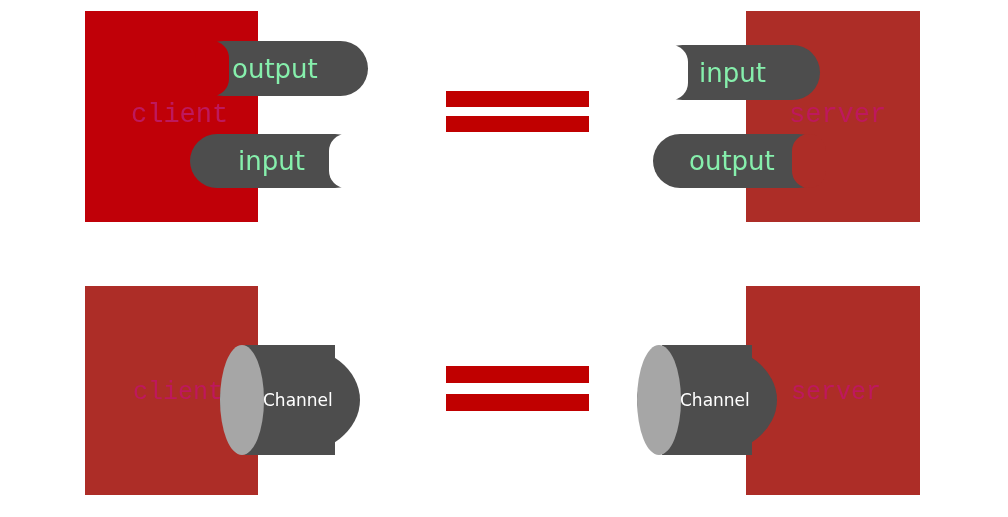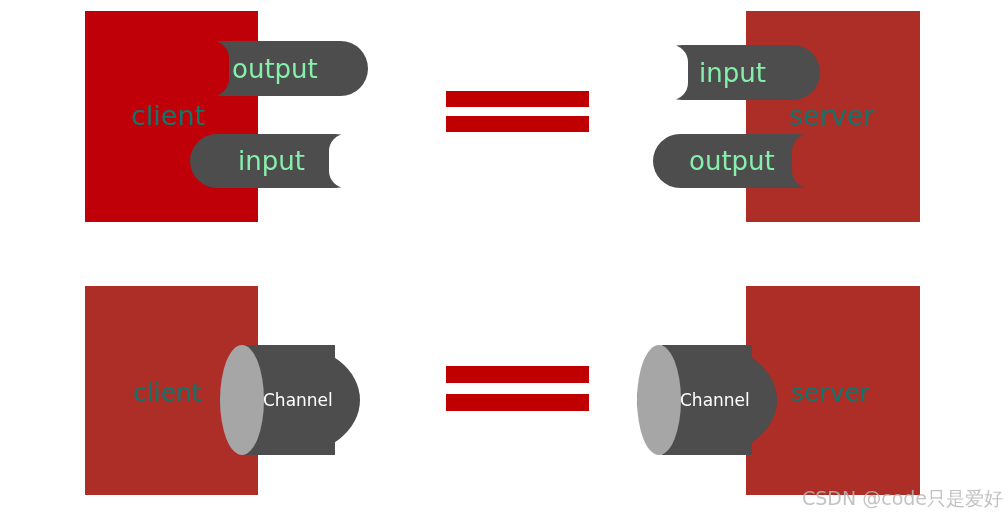--- a/index.html
+++ b/index.html
@@ -18,23 +18,24 @@
     overflow: hidden;
   }
 
   
   .actor-box {
     position: absolute;
     box-sizing: border-box;
   }
   .actor-label {
     position: absolute;
-    color: #0f766e;
+    color: #be185d;
     white-space: nowrap;
     line-height: 1;
+    font-family: Liberation Mono, monospace;
   }
 
   
   .eq-group { position: absolute; }
   .eq-bar {
     position: absolute;
     left: 0;
     width: 100%;
     background: #c00000;
   }
@@ -154,15 +155,14 @@
     <div class="cyl-rect" style="left:25px; width:90px;"></div>
     <div class="cyl-cap" style="left:0px; width:44px;"></div>
     <div class="cyl-label" style="left:43px; font-size:17px;">Channel</div>
   </div>
 
   <div class="eq-group" style="left:446px; top:366px; width:143px; height:45px;">
     <div class="eq-bar" style="top:0px; height:17px;"></div>
     <div class="eq-bar" style="top:28px; height:17px;"></div>
   </div>
 
-  <div class="watermark" style="left:802px; top:489px; font-size:19px;">CSDN @code只是爱好</div>
 
 </div>
 
 </body></html>

